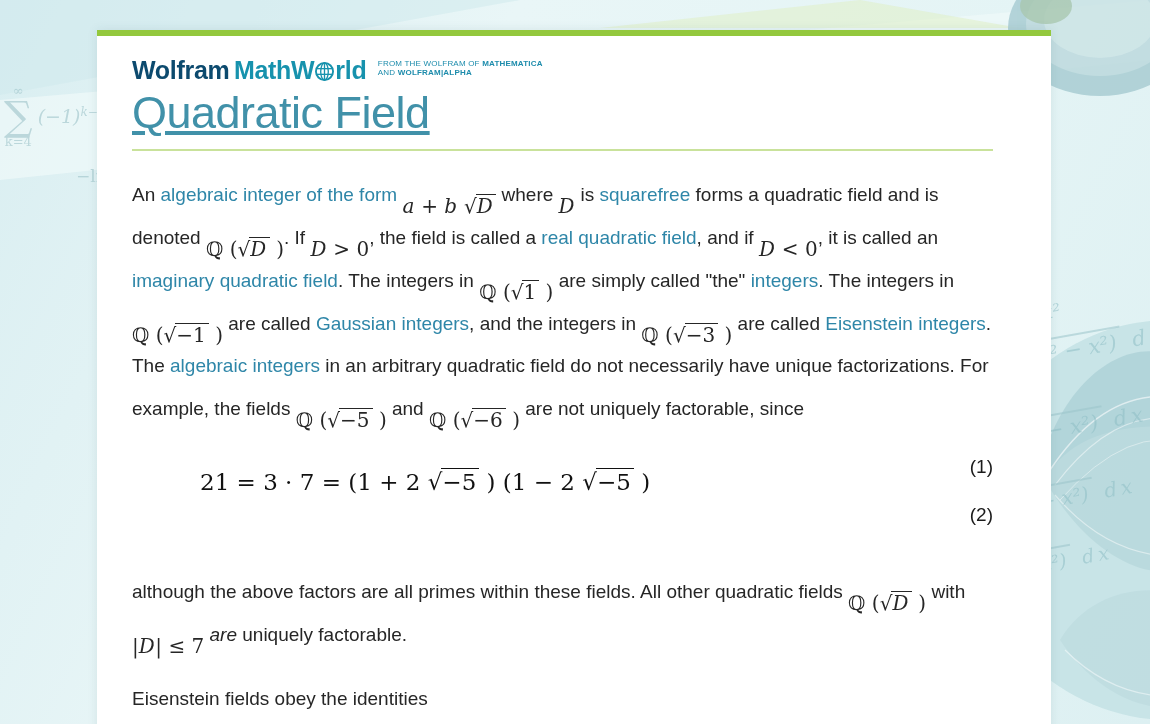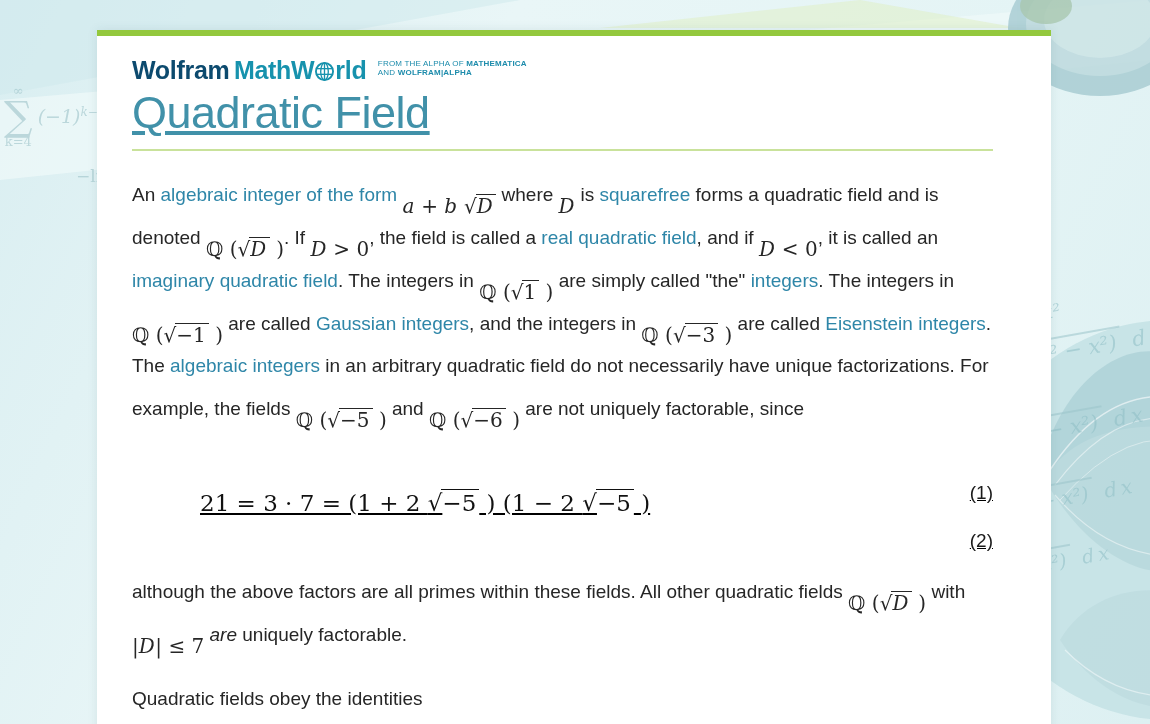--- a/index.html
+++ b/index.html
@@ -59,21 +59,21 @@
   .math{
     font-family:"DejaVu Serif","DejaVu Sans",serif;
     font-size:20px;white-space:nowrap;position:relative;top:12px;
   }
   .math i{font-style:italic;letter-spacing:.5px;}
   .sqrt{white-space:nowrap;}
   .rsign{margin-right:-1px;}
   .rbar{display:inline-block;border-top:1.5px solid currentColor;padding:0 3px 0 1px;line-height:1.15;}
   
   .eq-block{margin:26px 0 0 68px;}
-  .eq-row{display:flex;align-items:flex-end;height:48px;text-decoration:underline;}
+  .eq-row{display:flex;align-items:flex-start;height:48px;}
   .eq-body{flex:0 0 auto;font-size:23px;color:#111;}
   .eq-spacer{flex:1 1 auto;}
   .eq-num{flex:0 0 auto;font-size:19px;color:#1b1b1b;}
   .para2{margin-top:18px;}
   .para3{margin-top:22px;}
 </style>
 </head>
 <body>
 
 <div class="bg-layer">
@@ -133,21 +133,21 @@
     <div class="logo">
       <span class="logo-wolfram">Wolfram</span>
       <span class="logo-mathworld"><span>MathW</span><svg class="globe" width="19" height="19" viewBox="0 0 20 20">
             <circle cx="10" cy="10" r="9" fill="none" stroke="#1792ad" stroke-width="2"></circle>
             <ellipse cx="10" cy="10" rx="4" ry="9" fill="none" stroke="#1792ad" stroke-width="1.4"></ellipse>
             <line x1="1" y1="7" x2="19" y2="7" stroke="#1792ad" stroke-width="1.4"></line>
             <line x1="1" y1="13" x2="19" y2="13" stroke="#1792ad" stroke-width="1.4"></line>
             <line x1="10" y1="1" x2="10" y2="19" stroke="#1792ad" stroke-width="1.4"></line>
           </svg><span>rld</span></span>
       <span class="tagline">
-        <span>FROM THE ALPHA OF</span> <b>MATHEMATICA</b><br>
+        <span>FROM THE WOLFRAM OF</span> <b>MATHEMATICA</b><br>
         <span>AND</span> <b>WOLFRAM|ALPHA</b>
       </span>
     </div>
 
     <h1 class="page-title">Quadratic Field</h1>
     <hr class="title-divider">
 
     <p class="para">An <a href="#">algebraic integer of the form</a> <span class="math"><i>a</i> + <i>b</i> <span class="sqrt"><span class="rsign">√</span><span class="rbar"><i>D</i></span></span></span> where <span class="math"><i>D</i></span> is <a href="#">squarefree</a> forms a quadratic field and is denoted <span class="math">ℚ (<span class="sqrt"><span class="rsign">√</span><span class="rbar"><i>D</i></span></span> )</span>. If <span class="math"><i>D</i> &gt; 0</span>, the field is called a <a href="#">real quadratic field</a>, and if <span class="math"><i>D</i> &lt; 0</span>, it is called an <a href="#">imaginary quadratic field</a>. The integers in <span class="math">ℚ (<span class="sqrt"><span class="rsign">√</span><span class="rbar">1</span></span> )</span> are simply called "the" <a href="#">integers</a>. The integers in <span class="math">ℚ (<span class="sqrt"><span class="rsign">√</span><span class="rbar">−1</span></span> )</span> are called <a href="#">Gaussian integers</a>, and the integers in <span class="math">ℚ (<span class="sqrt"><span class="rsign">√</span><span class="rbar">−3</span></span> )</span> are called <a href="#">Eisenstein integers</a>. The <a href="#">algebraic integers</a> in an arbitrary quadratic field do not necessarily have unique factorizations. For example, the fields <span class="math">ℚ (<span class="sqrt"><span class="rsign">√</span><span class="rbar">−5</span></span> )</span> and <span class="math">ℚ (<span class="sqrt"><span class="rsign">√</span><span class="rbar">−6</span></span> )</span> are not uniquely factorable, since</p>
 
     <div class="eq-block">
@@ -157,16 +157,16 @@
           <span class="eq-num">(1)</span>
         </div>
         <div class="eq-row">
           <span class="eq-spacer"></span>
           <span class="eq-num">(2)</span>
         </div>
       </div>
 
     <p class="para para2">although the above factors are all primes within these fields. All other quadratic fields <span class="math">ℚ (<span class="sqrt"><span class="rsign">√</span><span class="rbar"><i>D</i></span></span> )</span> with <span class="math">|<i>D</i>| ≤ 7</span> <em>are</em> uniquely factorable.</p>
 
-    <p class="para para3">Quadratic fields obey the identities</p>
+    <p class="para para3">Eisenstein fields obey the identities</p>
 
   </div>
 </div>
 
 </body></html>

